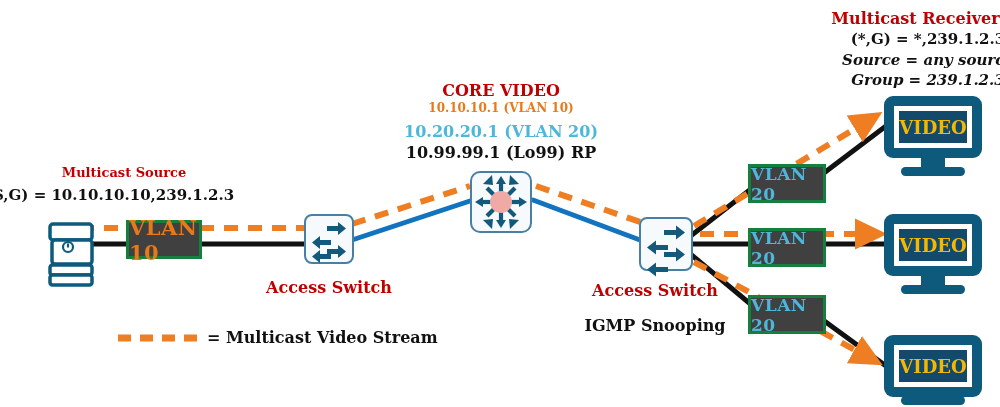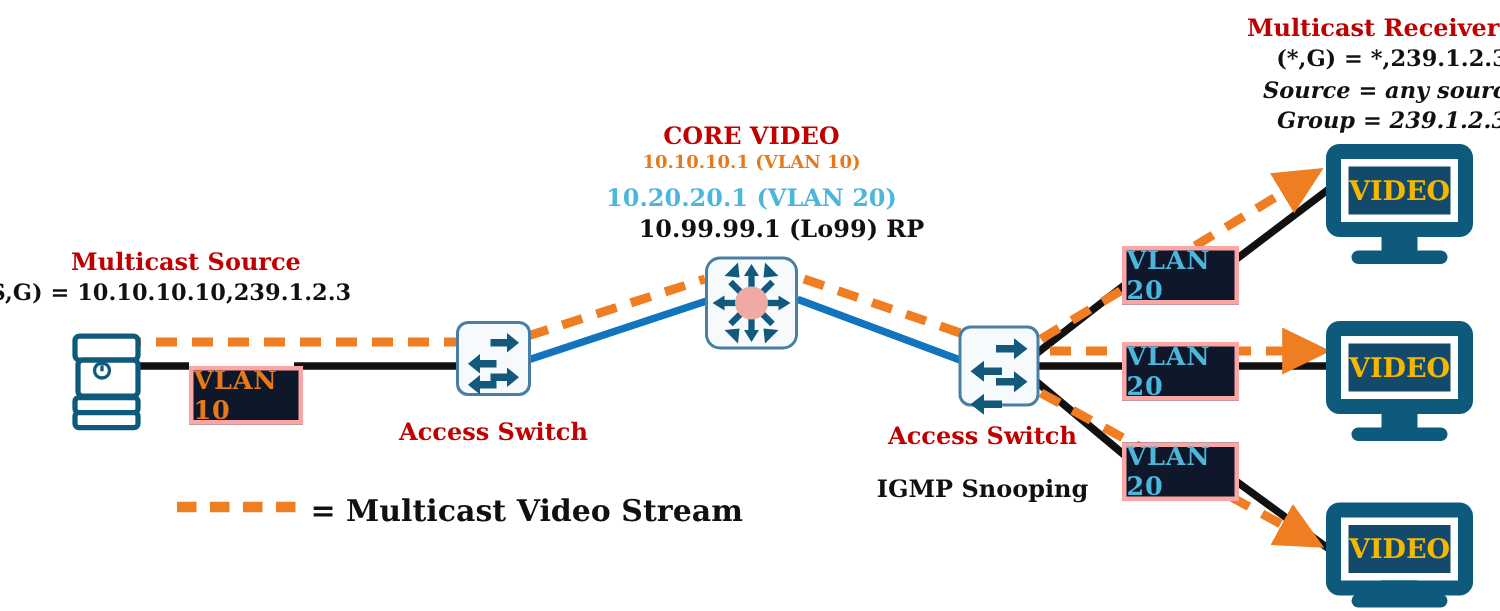--- a/index.html
+++ b/index.html
@@ -8,21 +8,21 @@
     font-family:"DejaVu Serif","Liberation Serif",serif;
   }
   #canvas{position:absolute;inset:0;width:1000px;height:407px;}
   .lbl{position:absolute;white-space:nowrap;}
   .title-red{color:#c00000;font-weight:bold;}
   .mono-blk{color:#111111;font-weight:bold;}
   .orange-t{color:#e8791a;font-weight:bold;}
   .cyan-t{color:#4cb7db;font-weight:bold;}
   .ital{font-style:italic;font-weight:bold;color:#111;}
   .vlanbox{
-    position:absolute;background:#0f172a;border:3px solid #fca5a5;
+    position:absolute;background:#404040;border:3px solid #15803d;
     display:flex;align-items:center;justify-content:center;
     font-weight:bold;letter-spacing:.5px;
   }
   .ctr{text-align:center;transform:translateX(-50%);}
 </style>
 </head>
 <body>
 
 <svg id="canvas" viewBox="0 0 1000 407">
   <defs>
@@ -133,39 +133,39 @@
     <rect x="899" y="350" width="68" height="32" fill="#134a6b"></rect>
     <rect x="921" y="387" width="24" height="11" fill="#0e5a7d"></rect>
     <rect x="901" y="396" width="64" height="9" rx="4.5" fill="#0e5a7d"></rect>
   </g>
 
   <g>
     <line x1="118" y1="338" x2="200" y2="338" stroke="#ef7d21" stroke-width="7" stroke-dasharray="13 9"></line>
   </g>
 </svg>
 
-<div class="lbl ctr title-red" style="left:124px;top:165px;font-size:16px;">Multicast Source</div>
+<div class="lbl ctr title-red" style="left:124px;top:165px;font-size:13px;">Multicast Source</div>
 <div class="lbl ctr mono-blk" style="left:110px;top:186px;font-size:15px;">(S,G) = 10.10.10.10,239.1.2.3</div>
 
 <div class="lbl ctr title-red" style="left:501px;top:81px;font-size:16px;">CORE VIDEO</div>
 <div class="lbl ctr orange-t" style="left:501px;top:101px;font-size:12px;">10.10.10.1 (VLAN 10)</div>
 <div class="lbl ctr cyan-t" style="left:501px;top:122px;font-size:16px;">10.20.20.1 (VLAN 20)</div>
-<div class="lbl ctr mono-blk" style="left:501px;top:143px;font-size:16px;margin-left:20px;">10.99.99.1 (Lo99) RP</div>
+<div class="lbl ctr mono-blk" style="left:501px;top:143px;font-size:16px;">10.99.99.1 (Lo99) RP</div>
 
 <div class="lbl ctr title-red" style="left:329px;top:278px;font-size:16px;">Access Switch</div>
 <div class="lbl ctr title-red" style="left:655px;top:281px;font-size:16px;">Access Switch</div>
 <div class="lbl ctr mono-blk" style="left:655px;top:316px;font-size:16px;">IGMP Snooping</div>
 
 <div class="lbl ctr title-red" style="left:920px;top:9px;font-size:16px;">Multicast Receivers</div>
 <div class="lbl ctr mono-blk" style="left:928px;top:30px;font-size:15px;">(*,G) = *,239.1.2.3</div>
 <div class="lbl ctr ital" style="left:928px;top:51px;font-size:15px;">Source = any source</div>
 <div class="lbl ctr ital" style="left:928px;top:71px;font-size:15px;">Group = 239.1.2.3</div>
 
-<div class="vlanbox orange-t" style="left:126px;top:244px;width:70px;height:33px;font-size:17px;">VLAN 10</div>
+<div class="vlanbox orange-t" style="left:126px;top:220px;width:70px;height:33px;font-size:21px;">VLAN 10</div>
 <div class="vlanbox cyan-t" style="left:748px;top:164px;width:72px;height:33px;font-size:17px;">VLAN 20</div>
 <div class="vlanbox cyan-t" style="left:748px;top:228px;width:72px;height:33px;font-size:17px;">VLAN 20</div>
 <div class="vlanbox cyan-t" style="left:748px;top:295px;width:72px;height:33px;font-size:17px;">VLAN 20</div>
 
 <div class="lbl ctr" style="left:933px;top:117px;font-size:18px;font-weight:bold;color:#f5b800;">VIDEO</div>
 <div class="lbl ctr" style="left:933px;top:235px;font-size:18px;font-weight:bold;color:#f5b800;">VIDEO</div>
 <div class="lbl ctr" style="left:933px;top:356px;font-size:18px;font-weight:bold;color:#f5b800;">VIDEO</div>
 
-<div class="lbl mono-blk" style="left:207px;top:328px;font-size:20px;">= Multicast Video Stream</div>
+<div class="lbl mono-blk" style="left:207px;top:328px;font-size:16px;">= Multicast Video Stream</div>
 
 </body></html>

